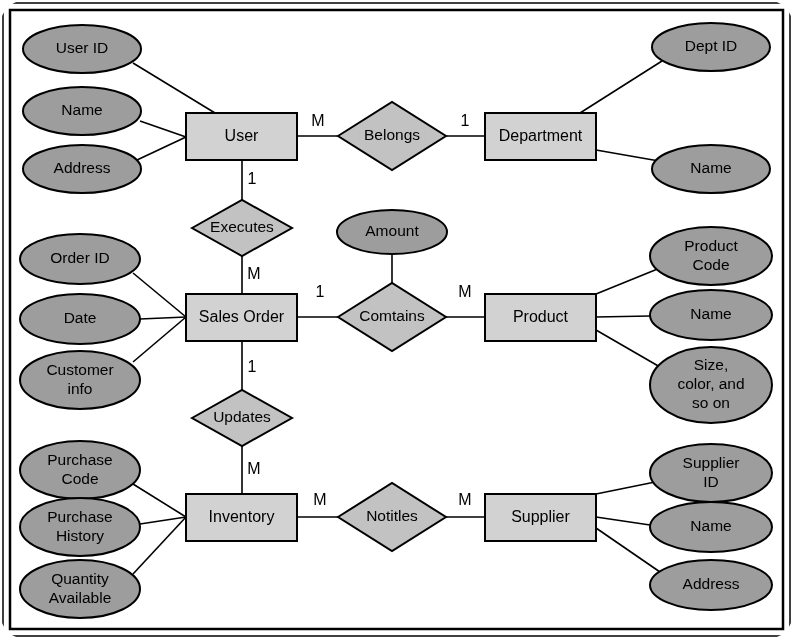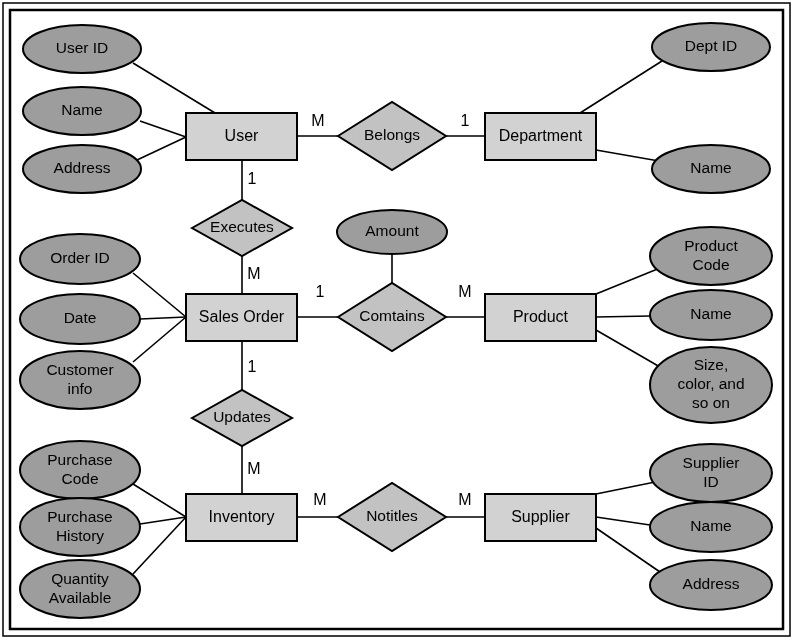--- a/index.html
+++ b/index.html
@@ -10,20 +10,21 @@
   }
   body {
     font-family: "Liberation Sans", sans-serif;
   }
   #canvas-wrap {
     position: relative;
     width: 793px;
     height: 639px;
     background: #ffffff;
     overflow: hidden;
+    border-radius: 26px;
   }
   svg#er-svg {
     display: block;
     width: 793px;
     height: 639px;
   }
   .ent-rect {
     fill: #d2d2d2;
     stroke: #000000;
     stroke-width: 2;

